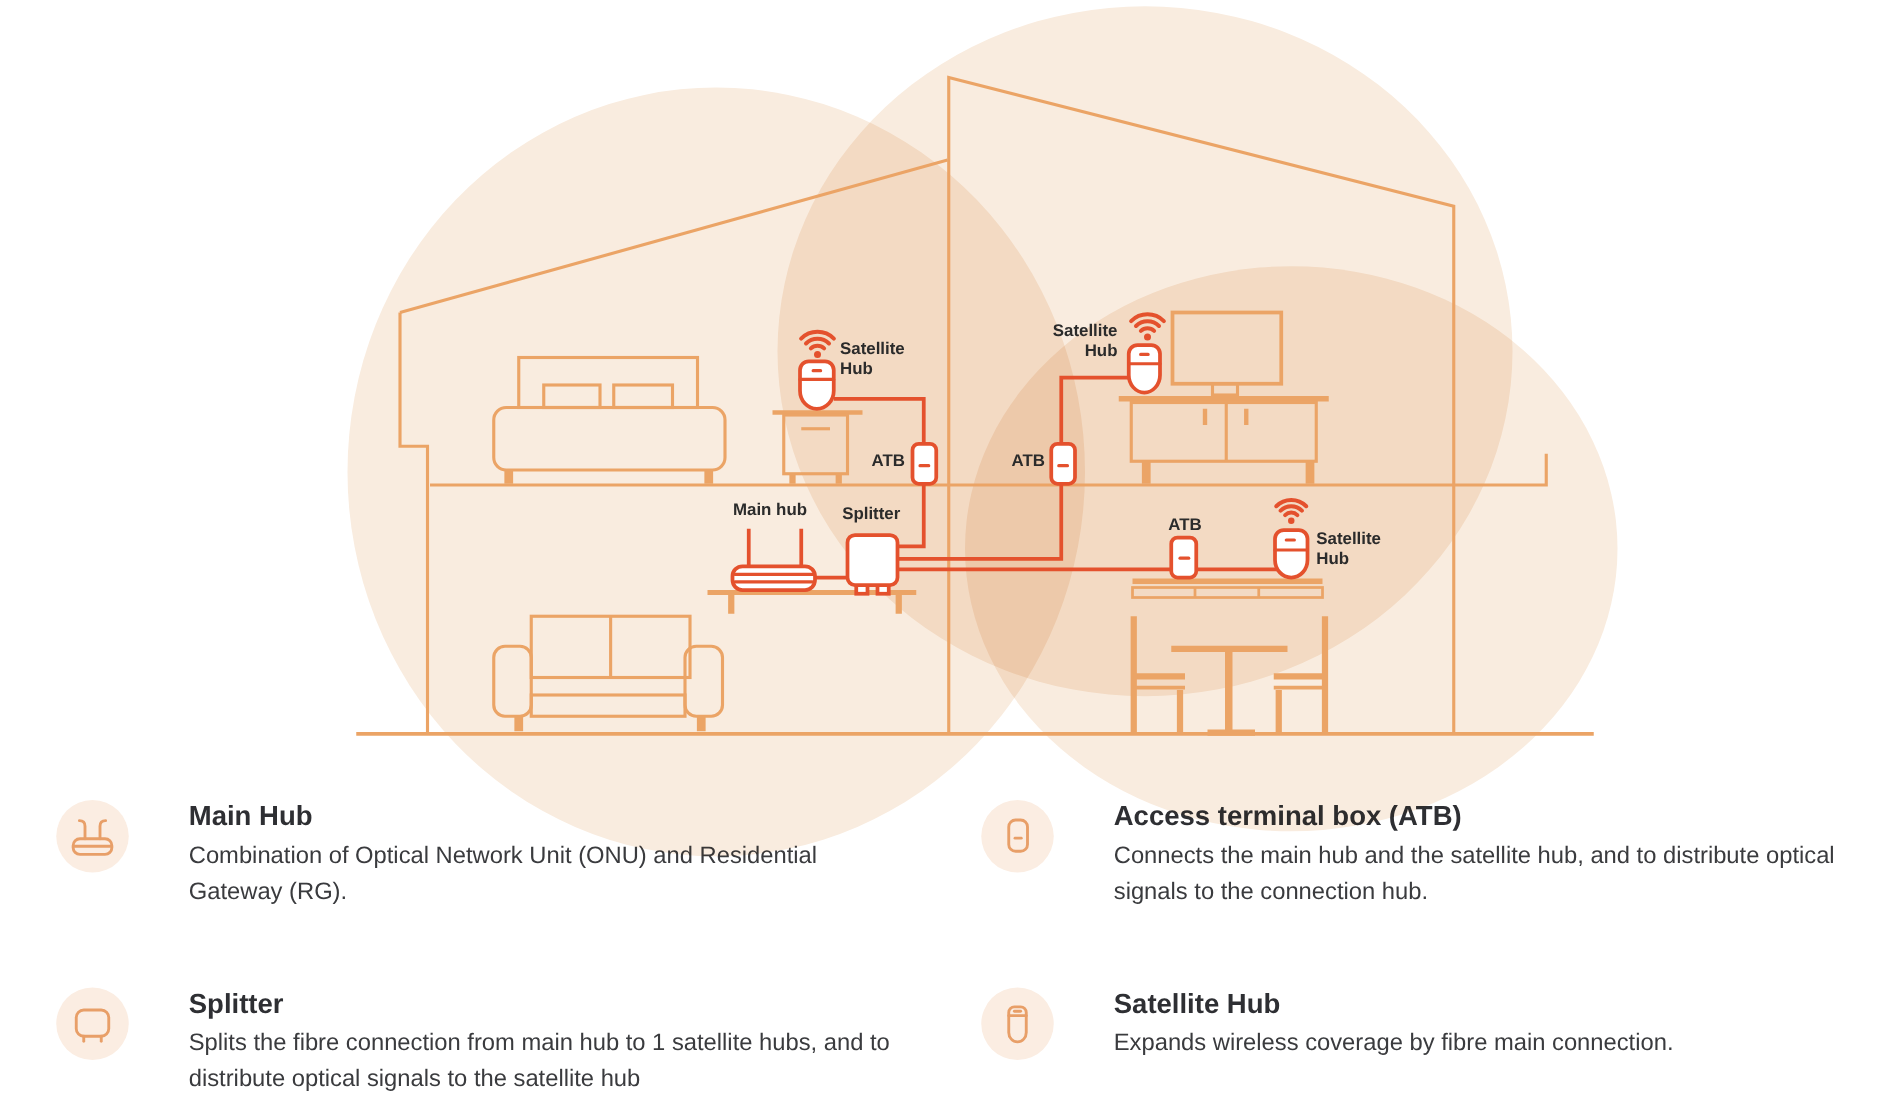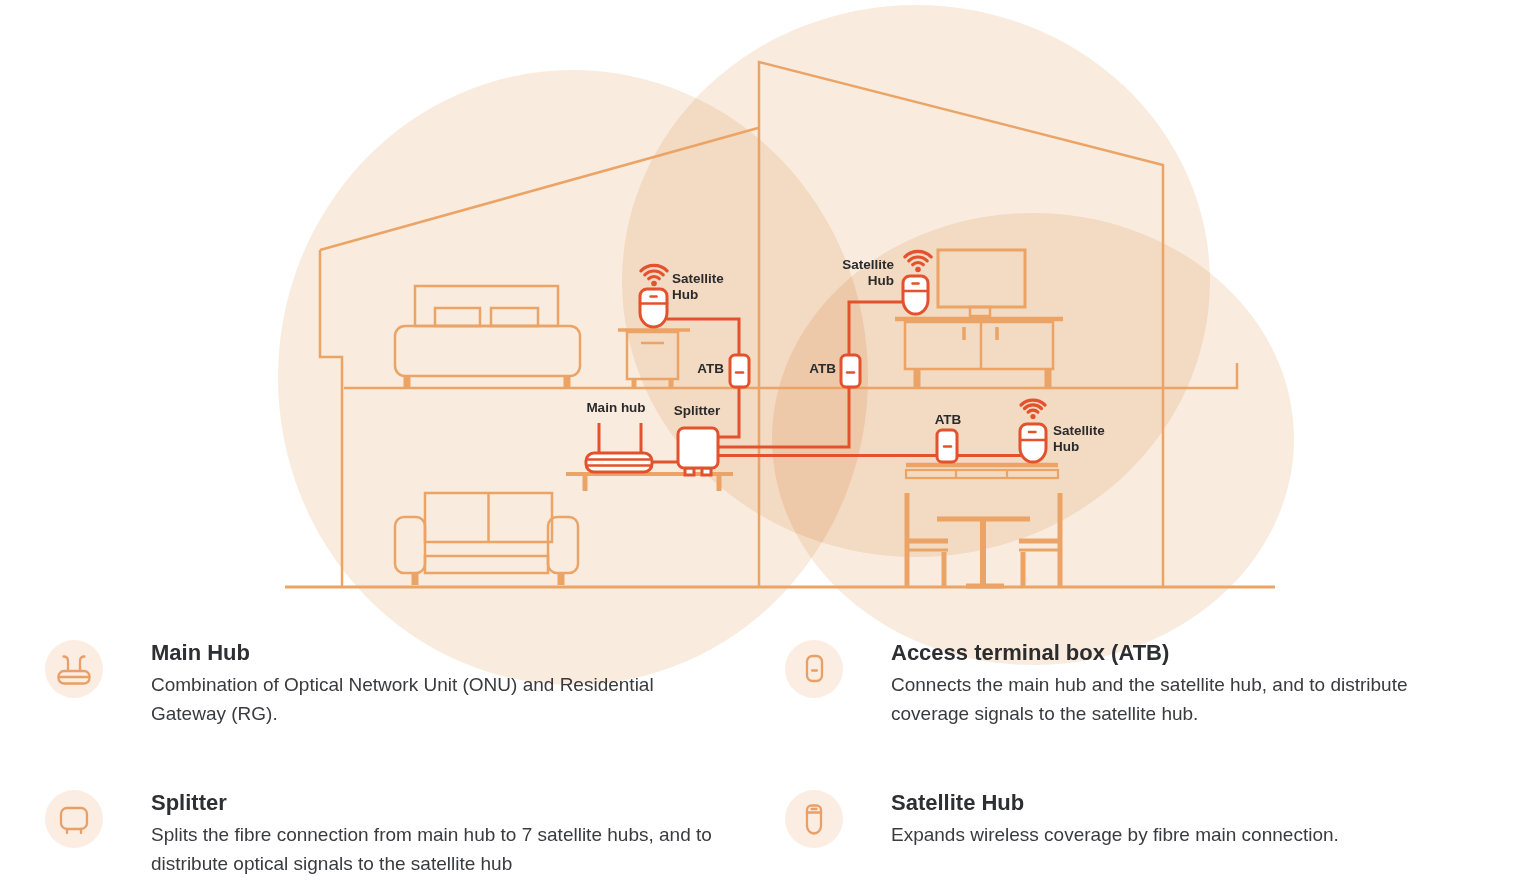--- a/index.html
+++ b/index.html
@@ -218,35 +218,35 @@
 
     <div class="litem">
       <div class="lcircle">
         <svg class="licon" width="40" height="40" viewBox="0 0 40 40">
           <rect x="13" y="7" width="15" height="25" rx="5.5"></rect>
           <path d="M18,21.5 H23"></path>
         </svg>
       </div>
       <div class="ltext">
         <div class="ltitle">Access terminal box (ATB)</div>
-        <div class="ldesc">Connects the main hub and the satellite hub, and to distribute coverage signals to the satellite hub.</div>
+        <div class="ldesc">Connects the main hub and the satellite hub, and to distribute optical signals to the connection hub.</div>
       </div>
     </div>
 
     <div class="litem">
       <div class="lcircle">
         <svg class="licon" width="40" height="40" viewBox="0 0 40 40">
           <rect x="7" y="9" width="26" height="21" rx="6"></rect>
           <path d="M13,30 V34"></path>
           <path d="M27,30 V34"></path>
         </svg>
       </div>
       <div class="ltext">
         <div class="ltitle">Splitter</div>
-        <div class="ldesc">Splits the fibre connection from main hub to 7 satellite hubs, and to distribute optical signals to the satellite hub</div>
+        <div class="ldesc">Splits the fibre connection from main hub to 1 satellite hubs, and to distribute optical signals to the satellite hub</div>
       </div>
     </div>
 
     <div class="litem">
       <div class="lcircle">
         <svg class="licon" width="40" height="40" viewBox="0 0 40 40">
           <path d="M13,11 a4.5,4.5 0 0 1 4.5,-4.5 h5 a4.5,4.5 0 0 1 4.5,4.5 v16 a7,7.5 0 0 1 -14,0 z"></path>
           <path d="M13,13.5 H27"></path>
           <path d="M17.5,10 H22.5"></path>
         </svg>

